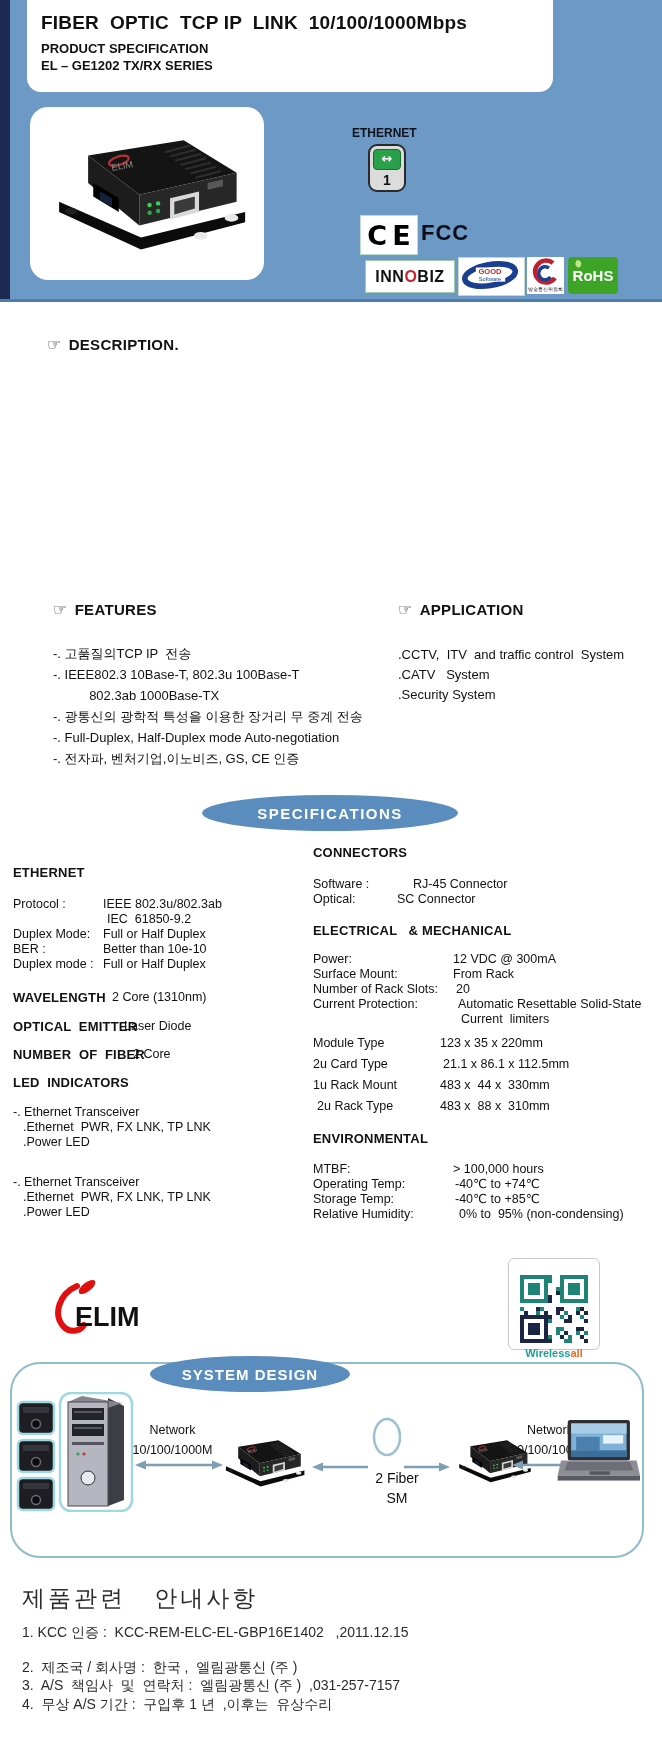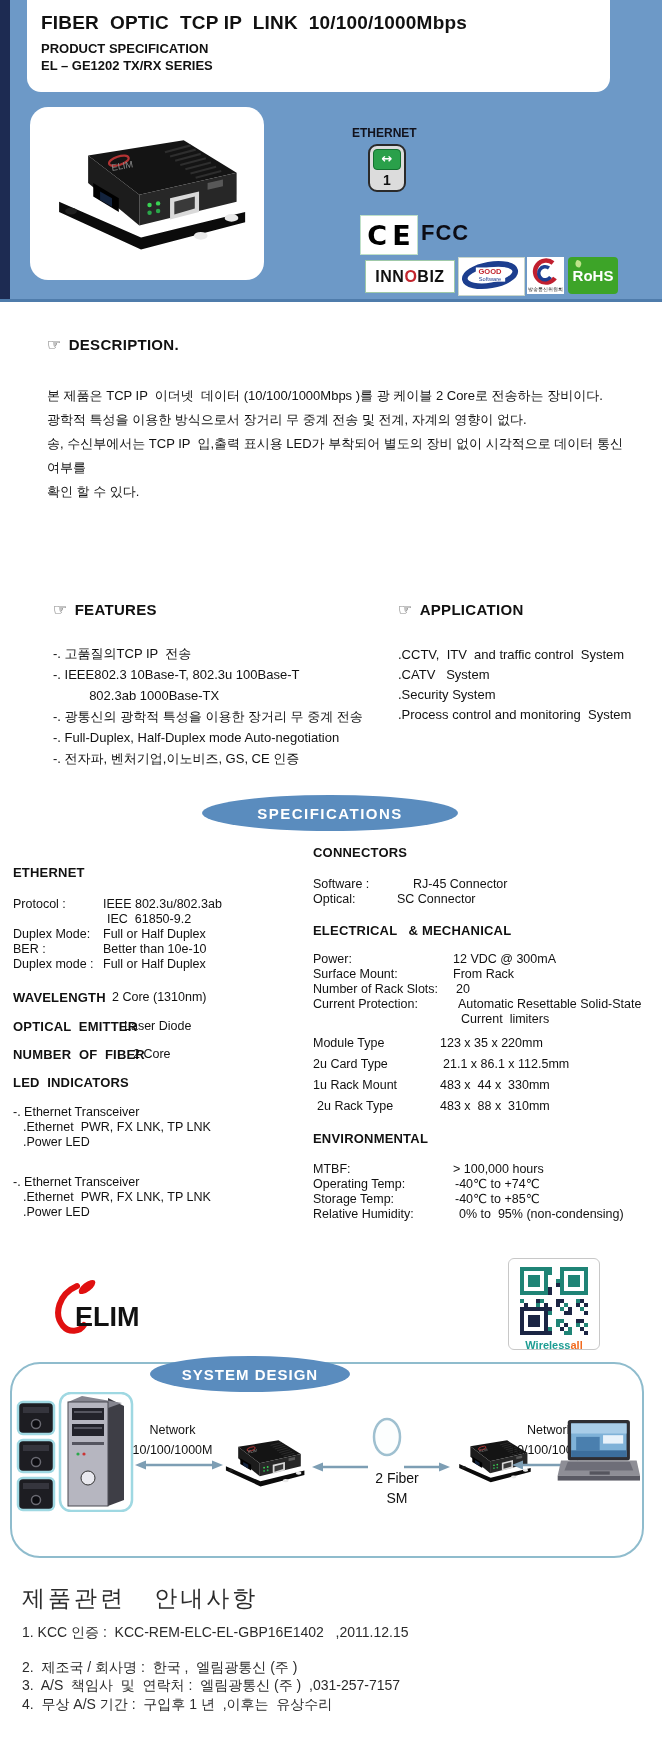--- a/index.html
+++ b/index.html
@@ -1,21 +1,21 @@
 <!DOCTYPE html>
 <html><head>
 <meta charset="utf-8">
 <style>
   html,body{margin:0;padding:0;background:#fff;}
   .page{position:relative;width:662px;height:1740px;background:#fff;overflow:hidden;
         font-family:"Liberation Sans","DejaVu Sans",sans-serif;color:#111;}
   
   .hero{position:absolute;left:0;top:0;width:662px;height:299px;background:#6d99c7;border-bottom:3px solid #4f7cab;}
   .hero-stripe{position:absolute;left:0;top:0;width:10px;height:100%;background:#1d2b52;}
-  .header-card{position:absolute;left:27px;top:0;width:583px;height:92px;background:#fff;
+  .header-card{position:absolute;left:27px;top:0;width:526px;height:92px;background:#fff;
                border-radius:0 0 14px 14px;padding:12px 0 0 14px;box-sizing:border-box;}
   .title{font-size:19px;font-weight:bold;letter-spacing:.2px;white-space:pre;}
   .sub1{font-size:13px;font-weight:bold;margin-top:7px;}
   .sub2{font-size:13px;font-weight:bold;margin-top:2px;}
   .photo-card{position:absolute;left:30px;top:107px;width:234px;height:173px;background:#fff;border-radius:18px;
               display:flex;align-items:center;justify-content:center;}
   .eth-label{position:absolute;left:352px;top:126px;font-size:12px;font-weight:bold;color:#12121c;}
   .eth-icon{position:absolute;left:368px;top:144px;width:38px;height:48px;background:#dcdcdc;border:2px solid #2a2a2a;
             border-radius:9px;box-sizing:border-box;text-align:center;}
   .eth-green{margin:3px 3px 0;height:19px;background:#2aa04a;border:1px solid #13702f;border-radius:4px;
@@ -51,21 +51,21 @@
   .col-left{position:absolute;left:13px;top:865px;width:290px;font-size:12.5px;}
   .col-right{position:absolute;left:313px;top:845px;width:340px;font-size:12.5px;}
   .h{font-weight:bold;font-size:13px;letter-spacing:.2px;white-space:pre;}
   .row{position:relative;height:15px;line-height:15px;white-space:pre;}
   .row .v{position:absolute;top:0;white-space:pre;}
   .row21{height:21px;line-height:21px;}
   .led-line{line-height:15px;white-space:pre;}
   
   .elim{position:absolute;left:47px;top:1276px;width:110px;height:58px;}
   .qr-card{position:absolute;left:508px;top:1258px;width:92px;height:92px;background:#fff;border:1px solid #c8c8c8;
-           border-radius:6px;text-align:center;padding-top:8px;box-sizing:border-box;}
+           border-radius:6px;text-align:center;padding-top:16px;box-sizing:border-box;}
   .qr-caption{font-size:11px;font-weight:bold;margin-top:0;}
   .qr-caption .t1{color:#1d9d93;}
   .qr-caption .t2{color:#f26a1e;}
   
   .sysdesign{position:absolute;left:10px;top:1362px;width:634px;height:196px;border:2px solid #8fbccd;
              border-radius:30px;background:#fff;box-sizing:border-box;}
   .sys-banner{position:absolute;left:138px;top:-8px;width:200px;height:36px;background:#5a8cbe;border-radius:50%;
               color:#fff;font-weight:bold;font-size:15px;letter-spacing:1px;display:flex;align-items:center;justify-content:center;}
   .sys-el{position:absolute;}
   .net-label{position:absolute;font-size:12.5px;color:#111;text-align:center;white-space:pre-line;line-height:20px;}
@@ -195,26 +195,20 @@
         <path d="M6 1 C10 1 12 5 8.5 8.5 C4.5 9 3 4 6 1" fill="#bfe48a"></path>
       </svg>
       <span>RoHS</span>
     </div>
   </div>
 
   <div class="desc">
     <div class="sec-head">
       <span class="pointer">☞</span><span>DESCRIPTION.</span>
     </div>
-    <div class="desc-lines">
-      <div class="desc-line">본 제품은 TCP IP  이더넷  데이터 (10/100/1000Mbps )를 광 케이블 2 Core로 전송하는 장비이다.</div>
-      <div class="desc-line">광학적 특성을 이용한 방식으로서 장거리 무 중계 전송 및 전계, 자계의 영향이 없다.</div>
-      <div class="desc-line">송, 수신부에서는 TCP IP  입,출력 표시용 LED가 부착되어 별도의 장비 없이 시각적으로 데이터 통신여부를</div>
-      <div class="desc-line">확인 할 수 있다.</div>
-    </div>
   </div>
 
   <div class="features">
     <div class="sec-head">
       <span class="pointer">☞</span><span>FEATURES</span>
     </div>
     <div class="feat-items">
       <div class="feat-item">-. 고품질의TCP IP  전송</div>
       <div class="feat-item">-. IEEE802.3 10Base-T, 802.3u 100Base-T</div>
       <div class="feat-item">          802.3ab 1000Base-TX</div>
@@ -224,21 +218,20 @@
     </div>
   </div>
   <div class="application">
     <div class="sec-head">
       <span class="pointer">☞</span><span>APPLICATION</span>
     </div>
     <div class="app-items">
       <div class="app-item">.CCTV,  ITV  and traffic control  System</div>
       <div class="app-item">.CATV   System</div>
       <div class="app-item">.Security System</div>
-      <div class="app-item">.Process control and monitoring  System</div>
     </div>
   </div>
 
   <div class="spec-banner">SPECIFICATIONS</div>
 
   <div class="col-left">
     <div class="h">ETHERNET</div>
     <div style="margin-top:17px">
       <div class="row"><span>Protocol :</span><span class="v" style="left:90px">IEEE 802.3u/802.3ab</span></div>
       <div class="row"><span></span><span class="v" style="left:94px">IEC  61850-9.2</span></div>

